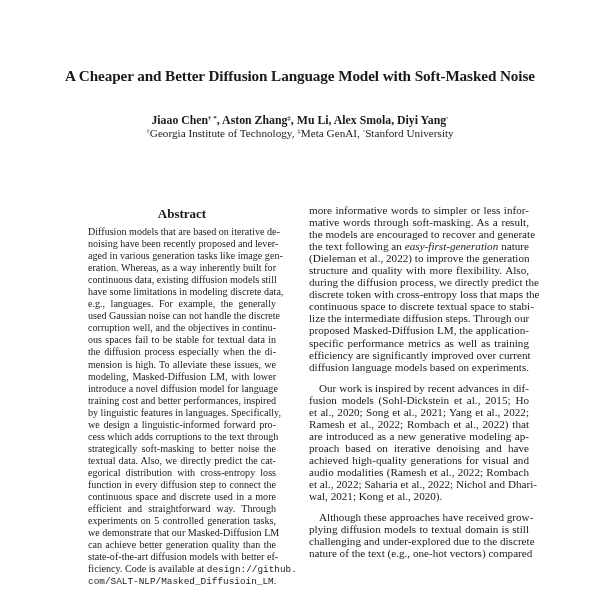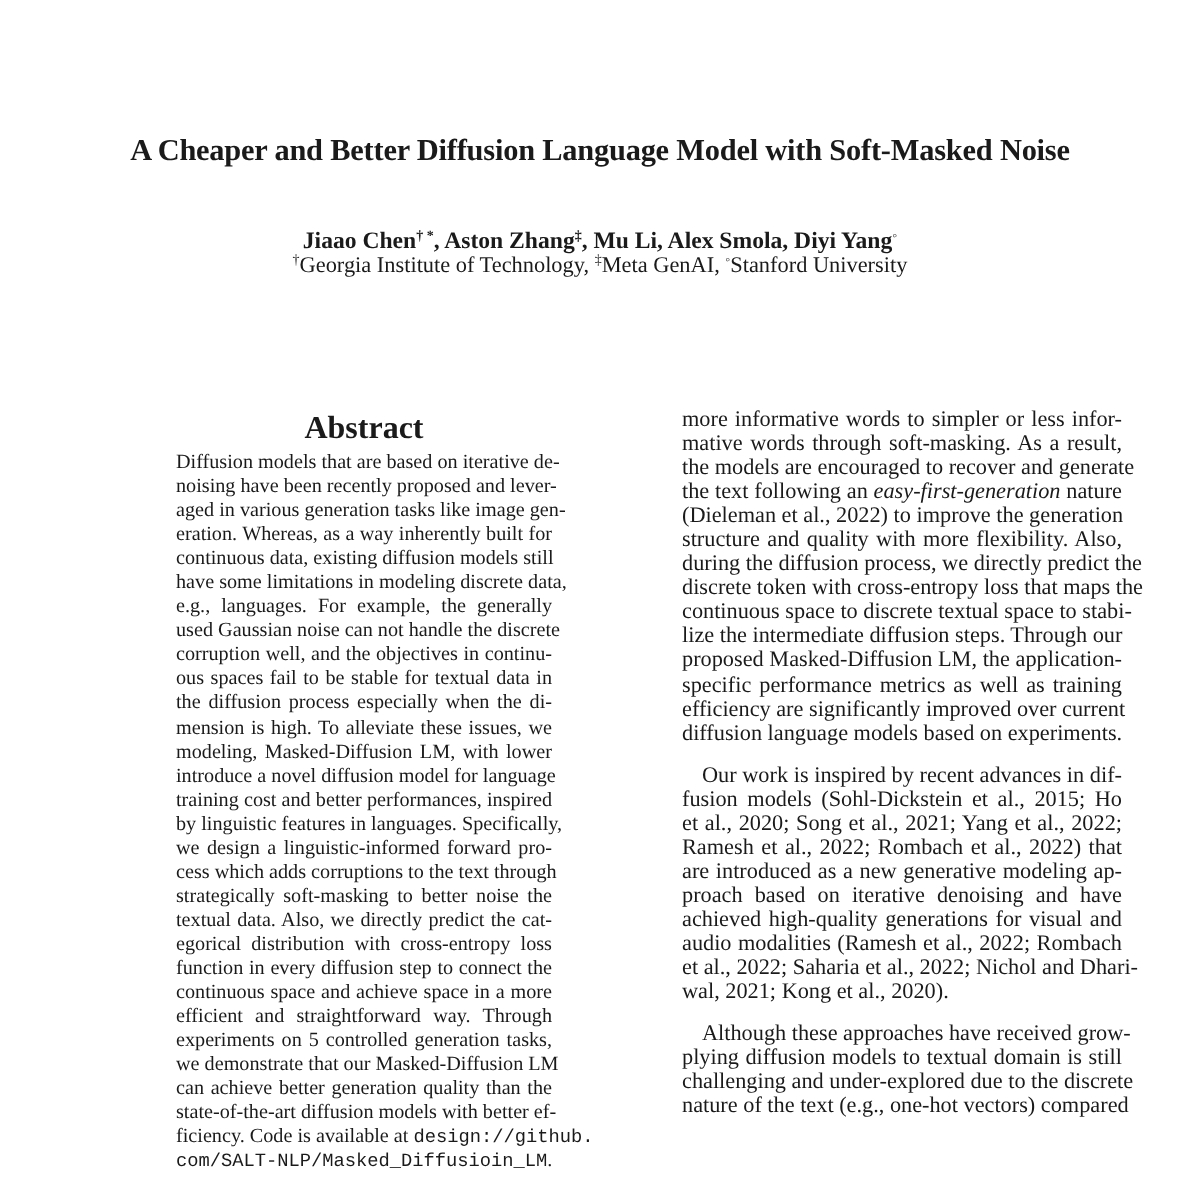--- a/index.html
+++ b/index.html
@@ -6,24 +6,24 @@
   body { width:600px; height:600px; overflow:hidden; position:relative;
          font-family:"Liberation Serif", serif; color:#1a1a1a; }
   .title { position:absolute; left:0; width:600px; top:67px; text-align:center;
            font-weight:bold; font-size:15.2px; letter-spacing:-0.1px; }
   .authors { position:absolute; left:0; width:600px; top:113px; text-align:center;
              font-weight:bold; font-size:11.8px; }
   .affil { position:absolute; left:0; width:600px; top:127px; text-align:center;
            font-size:11.2px; }
   sup { font-size:7px; vertical-align:4px; line-height:0; }
   .abs-head { position:absolute; left:88px; width:188px; top:206px; text-align:center;
-              font-weight:bold; font-size:16px; }
+              font-weight:bold; font-size:13px; }
   .col { position:absolute; font-size:10.1px; line-height:12.05px; }
   .col-left { left:88px; width:188px; top:226px; }
-  .col-right { left:309px; width:220px; top:204px; font-size:11.15px; line-height:12.05px;margin-left:32px; }
+  .col-right { left:309px; width:220px; top:204px; font-size:11.15px; line-height:12.05px; }
   .ln { display:block; white-space:nowrap; text-align:justify; text-align-last:justify; height:12.05px; overflow:visible; }
   .ln.last { text-align-last:left; }
   .ln.indent { padding-left:10px; }
   .mono { font-family:"Liberation Mono", monospace; font-size:9.4px; }
   .em { font-style:italic; }
   .gap { height:9px; }
 </style>
 </head>
 <body>
 
@@ -61,21 +61,21 @@
     <span class="ln">modeling, Masked-Diffusion LM, with lower</span>
     <span class="ln">introduce a novel diffusion model for language</span>
     <span class="ln">training cost and better performances, inspired</span>
     <span class="ln">by linguistic features in languages. Specifically,</span>
     <span class="ln">we design a linguistic-informed forward pro-</span>
     <span class="ln">cess which adds corruptions to the text through</span>
     <span class="ln">strategically soft-masking to better noise the</span>
     <span class="ln">textual data. Also, we directly predict the cat-</span>
     <span class="ln">egorical distribution with cross-entropy loss</span>
     <span class="ln">function in every diffusion step to connect the</span>
-    <span class="ln">continuous space and achieve space in a more</span>
+    <span class="ln">continuous space and discrete used in a more</span>
     <span class="ln">efficient and straightforward way. Through</span>
     <span class="ln">experiments on 5 controlled generation tasks,</span>
     <span class="ln">we demonstrate that our Masked-Diffusion LM</span>
     <span class="ln">can achieve better generation quality than the</span>
     <span class="ln">state-of-the-art diffusion models with better ef-</span>
     <span class="ln"><span>ficiency. Code is available at </span><span class="mono">design://github.</span></span>
     <span class="ln last"><span class="mono">com/SALT-NLP/Masked_Diffusioin_LM</span><span>.</span></span>
   </div>
 
 <div class="col col-right" id="rc">

